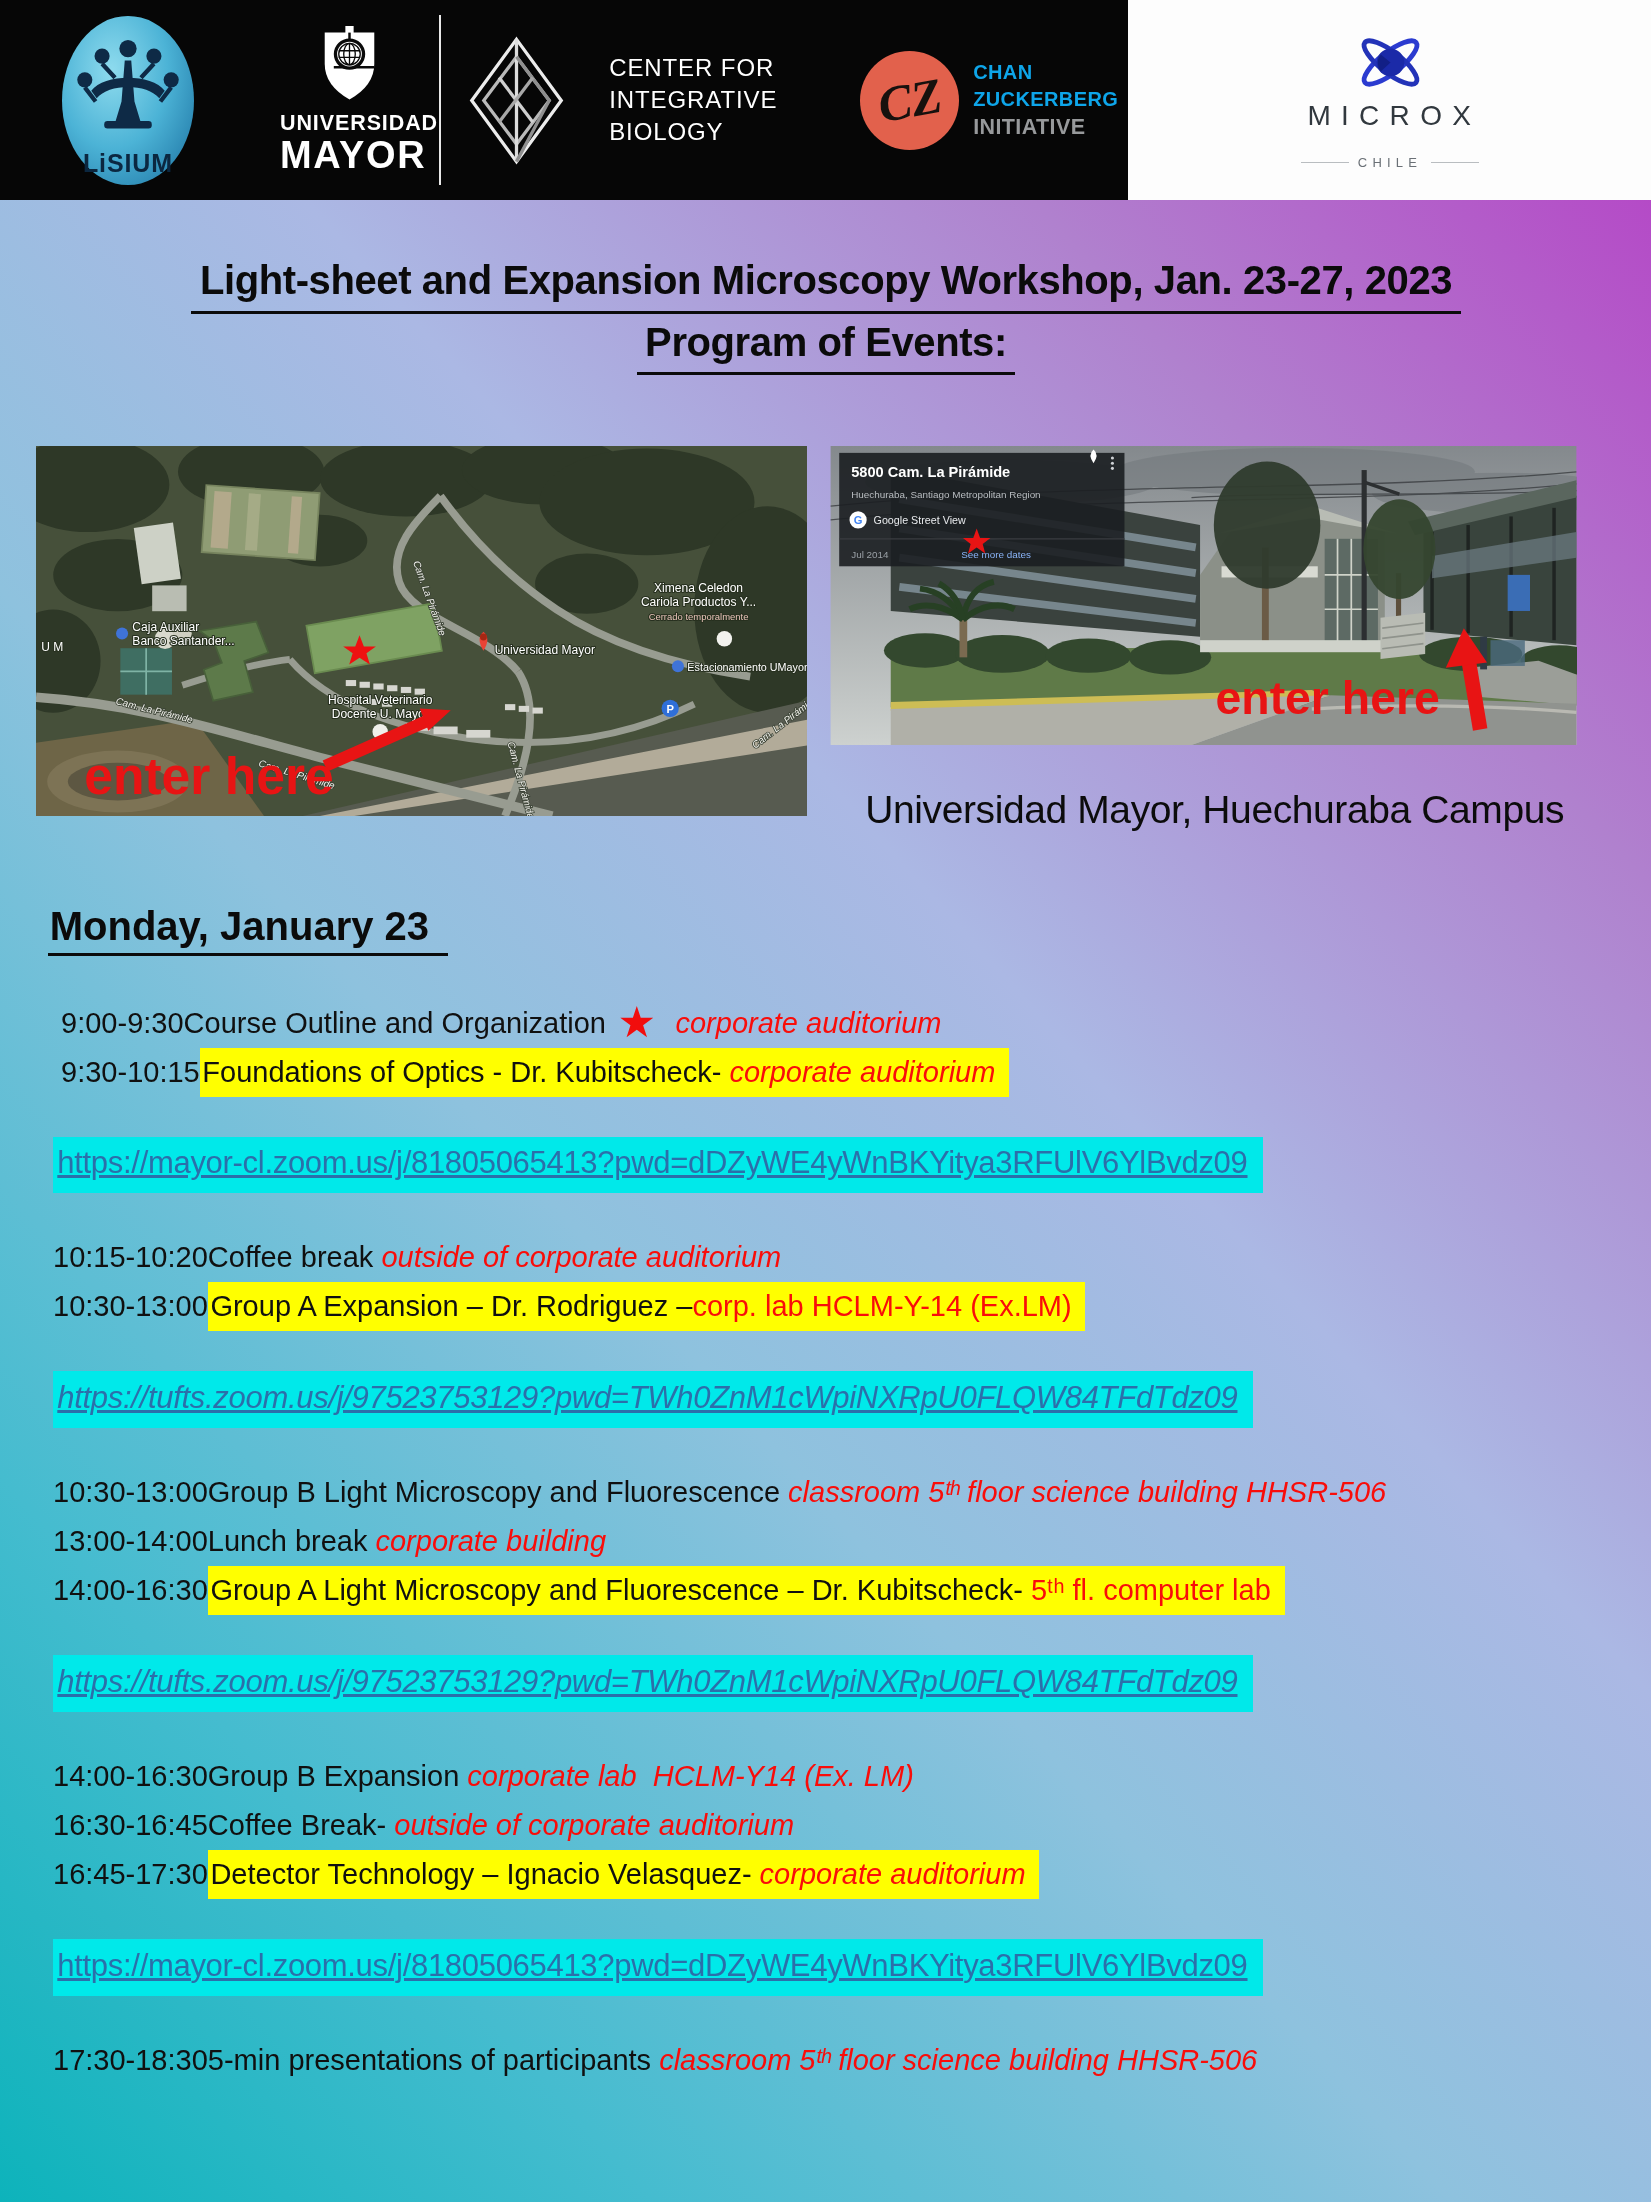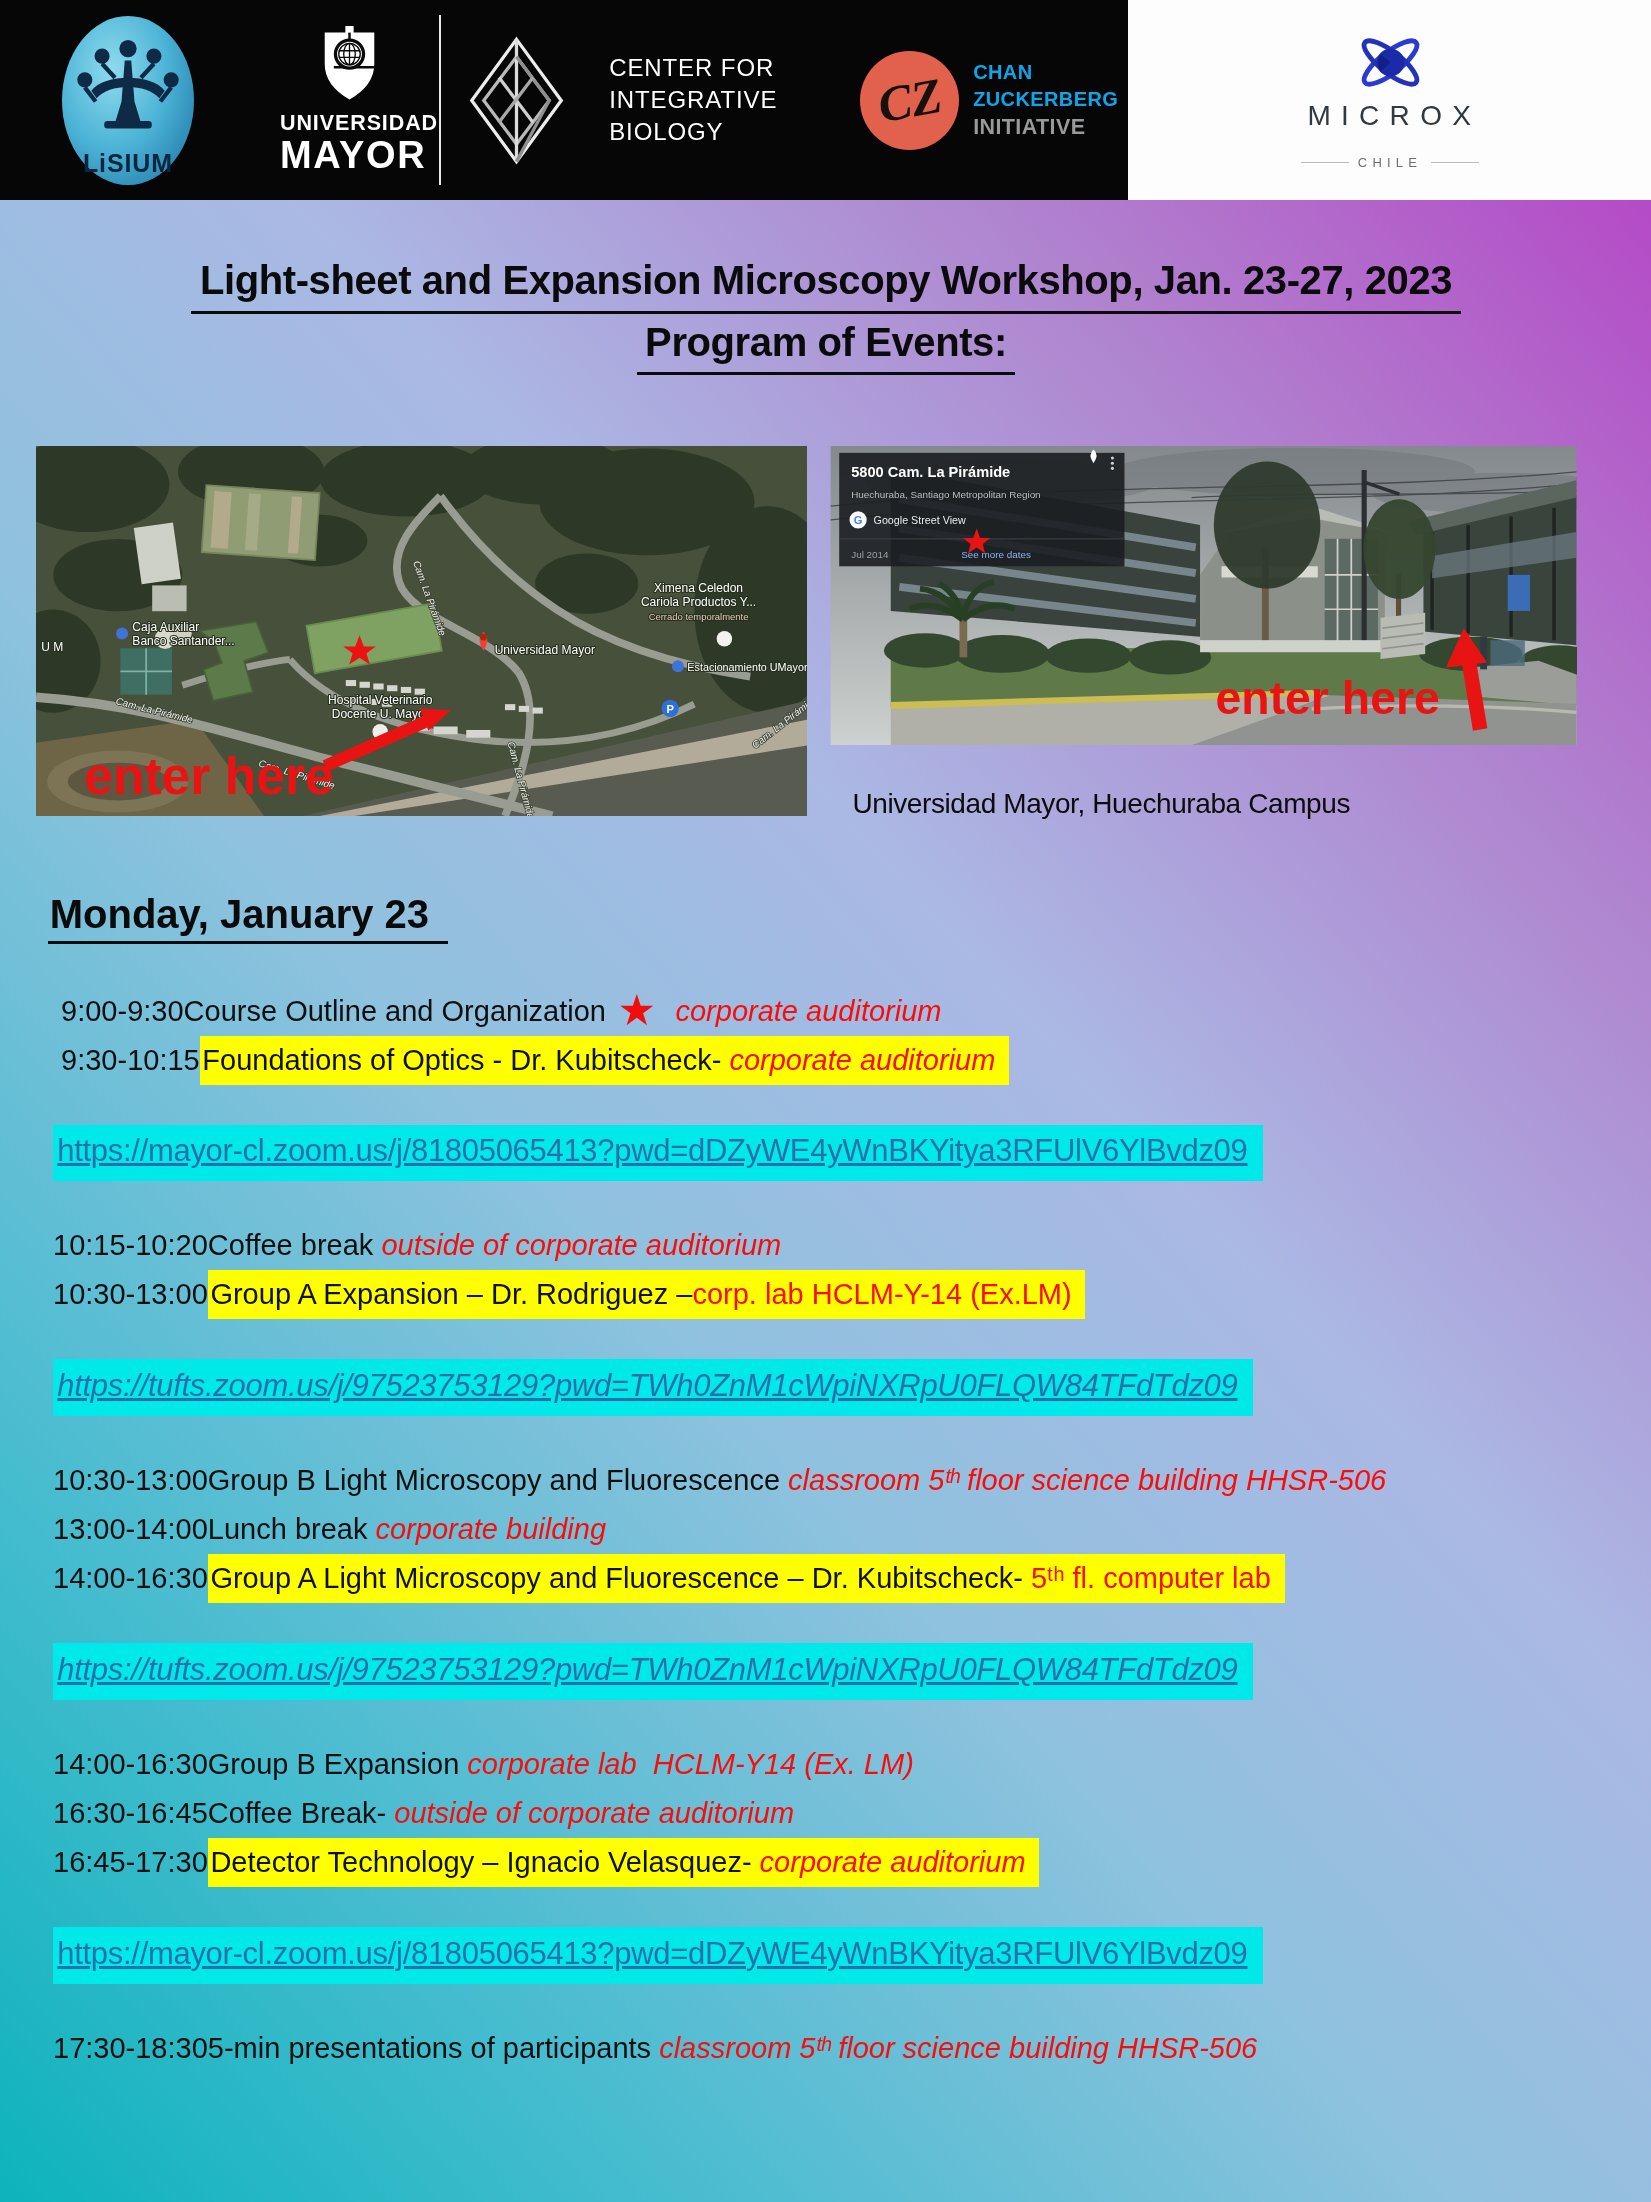--- a/index.html
+++ b/index.html
@@ -48,21 +48,21 @@
   
   .title { margin-top:52px; text-align:center; font-weight:bold; font-size:40px; color:#0b0b0b; line-height:57px; letter-spacing:-0.4px; }
   .tline { display:inline-block; border-bottom:3.4px solid #0b0b0b; padding:0 8.6px 1.7px 8.6px; }
 
   
   .media-row { display:flex; margin:71px 36px 0 36px; }
   .map-wrap { width:771px; height:370px; flex:0 0 771px; }
   .map-wrap svg, .street-wrap svg { display:block; width:100%; height:100%; }
   .street-col { margin-left:23px; width:747px; }
   .street-wrap { width:747px; height:299px; }
-  .caption { margin-top:43px; font-size:28px; color:#0c0c0c; padding-left:22.4px; letter-spacing:-0.4px; }
+  .caption { margin-top:43px; font-size:39px; color:#0c0c0c; padding-left:22.4px; letter-spacing:-0.4px;text-align:center; }
 
   
   .day { margin:72px 0 0 48px; font-size:40px; font-weight:bold; color:#0b0b0b; }
   .day .tline { padding:0 19px 3.4px 1.7px; }
 
   .schedule { margin:43px 0 0 53px; }
   .srow { display:flex; align-items:flex-start; line-height:49px; font-size:29px; color:#101010; }
   .time { flex:0 0 123px; white-space:pre; }
   .desc { white-space:pre; display:inline-block; }
   .desc.hl { background:#ffff00; padding:0 13.8px 0 2.6px; }

